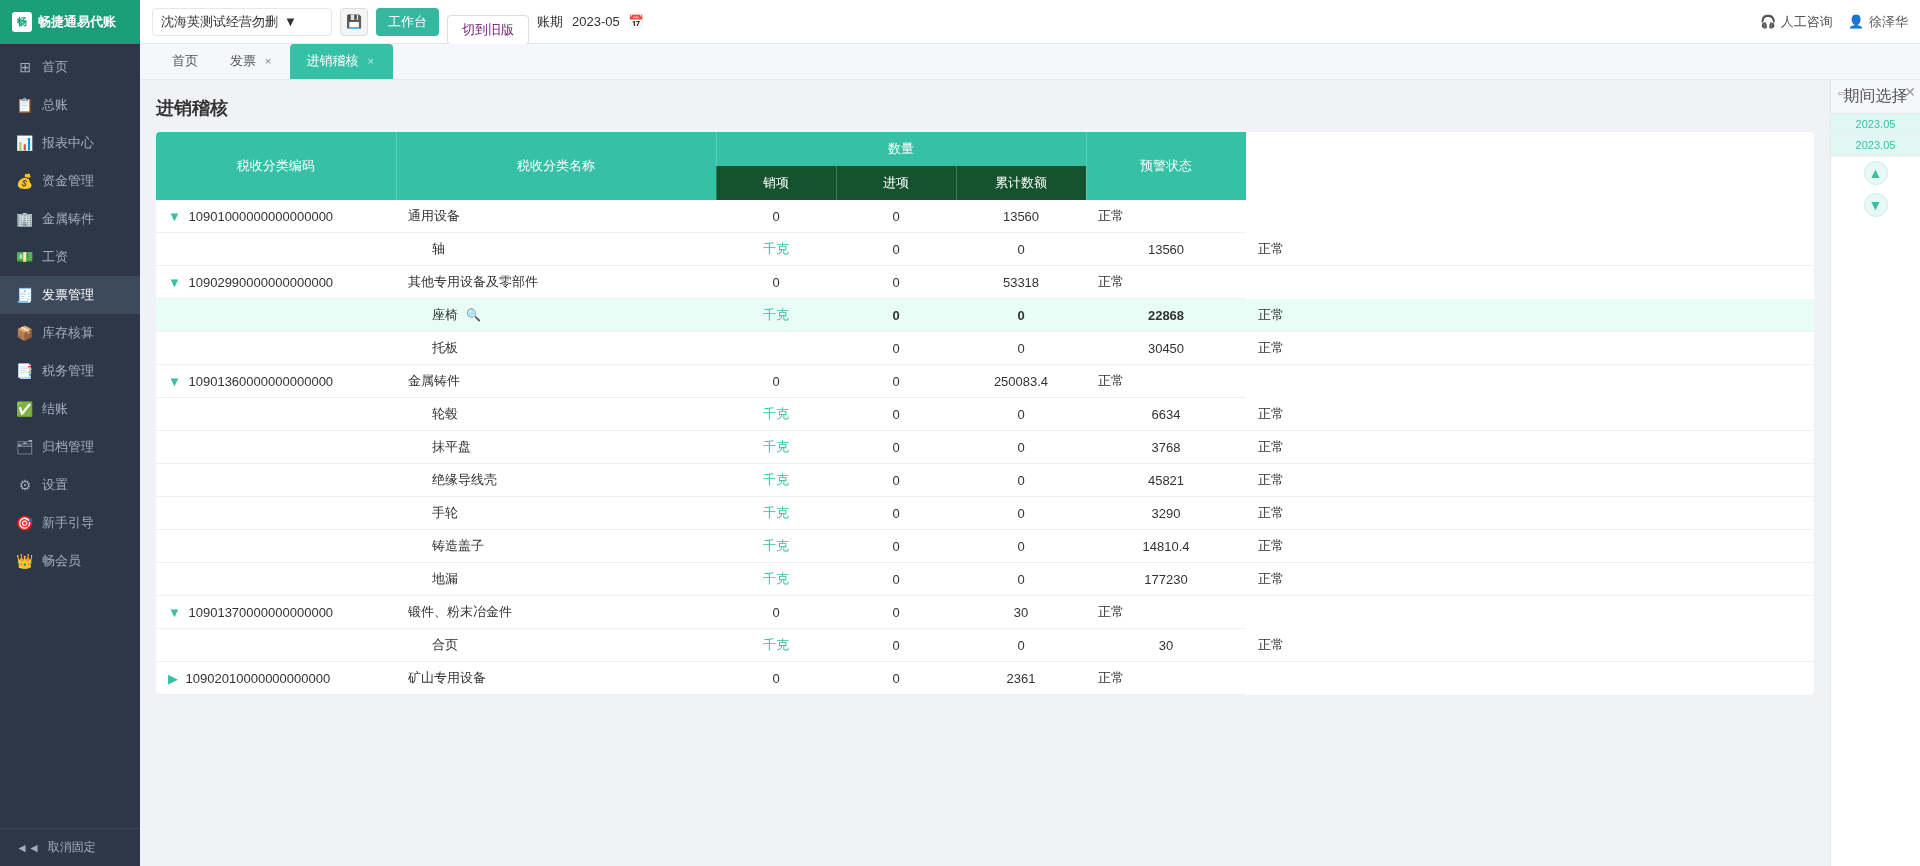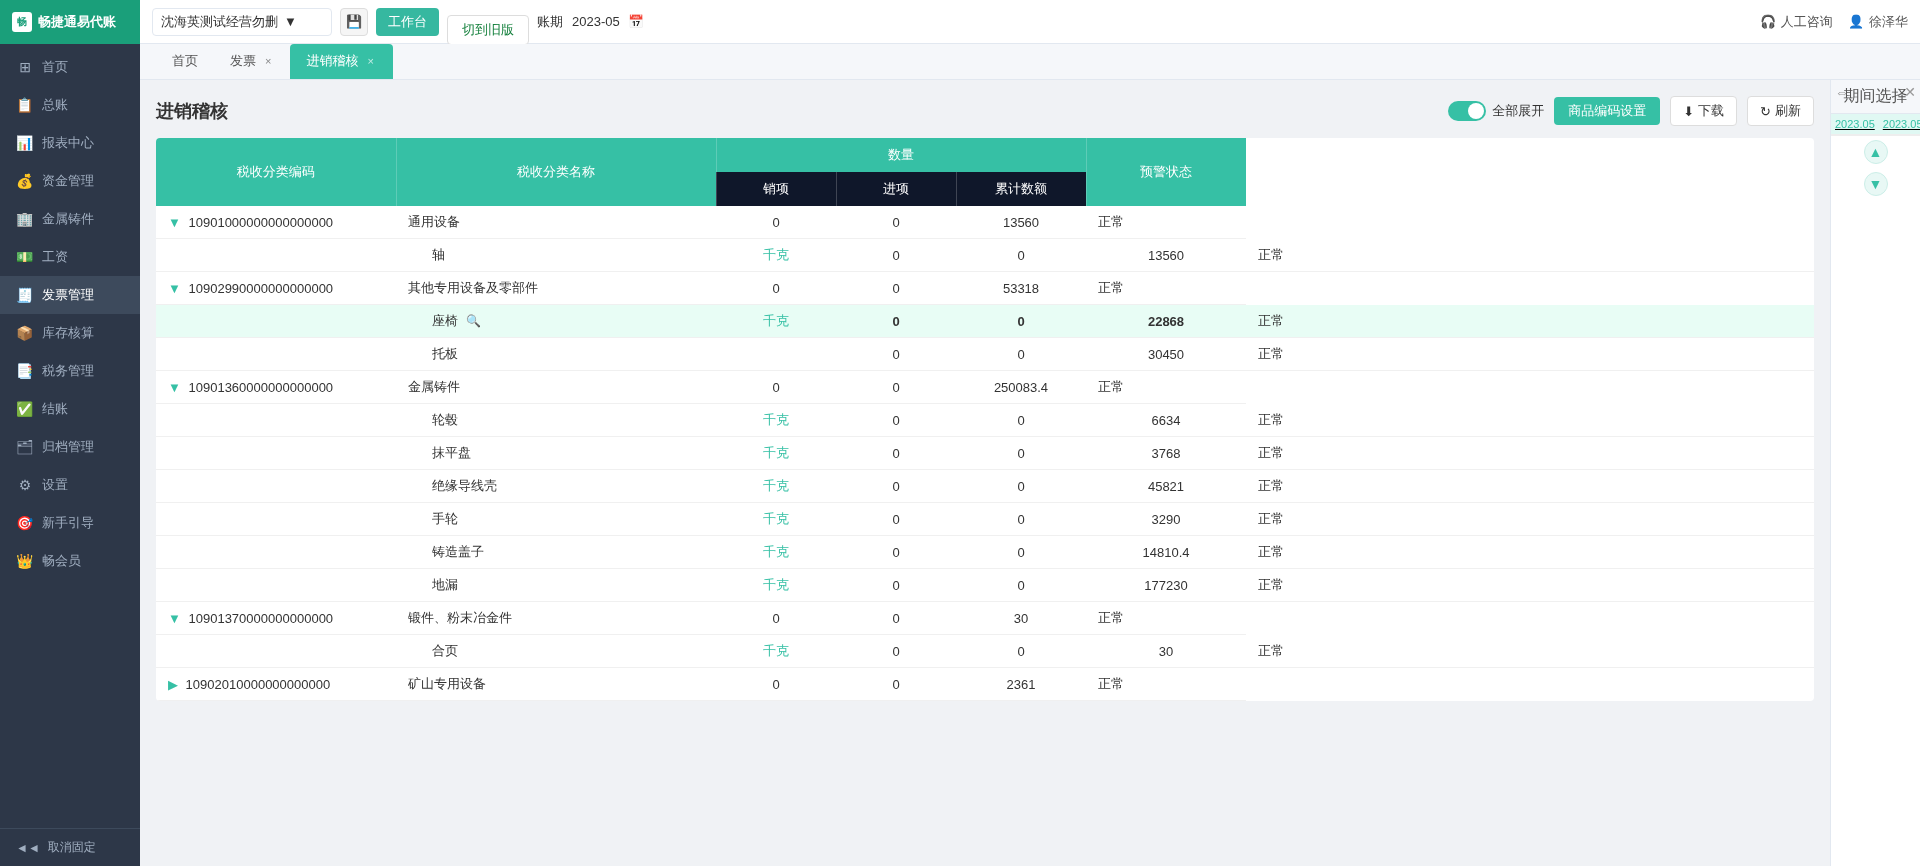--- a/index.html
+++ b/index.html
@@ -83,21 +83,21 @@
       cursor: pointer;
       color: #666;
     }
     .btn-workspace {
       background: #36b8a0;
       color: white; border: none;
       padding: 5px 12px; border-radius: 4px;
       cursor: pointer; font-size: 13px;
     }
     .btn-switch {
-      background: white; color: #15803d;
+      background: white; color: #701a75;
       border: 1px solid #ddd;
       padding: 5px 14px; border-radius: 4px;
       cursor: pointer; font-size: 13px; margin-top: 16px;
     }
     .topbar-period {
       display: flex; align-items: center; gap: 5px;
       color: #333; font-size: 13px;
     }
     .topbar-period-icon { color: #36b8a0; }
     .topbar-right { margin-left: auto; display: flex; align-items: center; gap: 16px; color: #555; font-size: 13px; }
@@ -182,21 +182,21 @@
     thead tr th {
       background: #36c0a5;
       color: white;
       padding: 8px 12px;
       text-align: center;
       font-weight: normal;
       font-size: 13px;
       border-right: 1px solid rgba(255,255,255,0.2);
     }
     thead tr.sub-header th {
-      background: #0f172a;
+      background: #14532d;
     }
     tbody tr td {
       padding: 7px 12px;
       border-bottom: 1px solid #f0f0f0;
       font-size: 13px;
       color: #333;
     }
     tbody tr.highlighted td { background: #e8fdf5; }
     .text-center { text-align: center; }
     .expand-icon { color: #36c0a5; margin-right: 4px; cursor: pointer; }
@@ -368,35 +368,20 @@
         <span>进销稽核</span>
         <span class="tab-close">×</span>
       </div>
     </div>
 
   <div class="content">
     <div class="content-inner">
 
       <div class="page-title-bar">
         <div class="page-title">进销稽核</div>
-        <div class="page-actions">
-          <div class="toggle-all">
-            <div class="toggle-switch"></div>
-            <span>全部展开</span>
-          </div>
-          <button class="btn-product-code">商品编码设置</button>
-          <button class="btn-download">
-            <span>⬇</span>
-            <span>下载</span>
-          </button>
-          <button class="btn-refresh">
-            <span>↻</span>
-            <span>刷新</span>
-          </button>
-        </div>
       </div>
 
       <div class="table-wrapper">
         <table>
           <thead>
             <tr>
               <th rowspan="2" style="width:240px;">税收分类编码</th>
               <th rowspan="2" style="width:320px;">税收分类名称</th>
               <th colspan="3">数量</th>
               <th rowspan="2" style="width:160px;">预警状态</th>
@@ -558,21 +543,21 @@
       </div>
     </div>
 
     <div class="right-panel">
       <span class="panel-close-btn">✕</span>
       <span class="panel-expand-btn">⇔</span>
       <div class="right-panel-header">
         <span>期间选择</span>
       </div>
 
-      <div style="display:flex;flex-direction:row;border-bottom:1px solid #eee;text-decoration:underline;">
+      <div style="display:flex;flex-direction:column;border-bottom:1px solid #eee;">
         <div style="display:flex;justify-content:center;padding:4px;background:#e0f8f3;font-size:11px;color:#36c0a5;border-bottom:1px solid #eee;">2023.05</div>
         <div style="display:flex;justify-content:center;padding:4px;background:#e0f8f3;font-size:11px;color:#36c0a5;border-bottom:1px solid #eee;">2023.05</div>
       </div>
 
       <div class="period-nav">
         <div class="period-nav-btn">▲</div>
       </div>
 
 
       <div class="period-nav">

